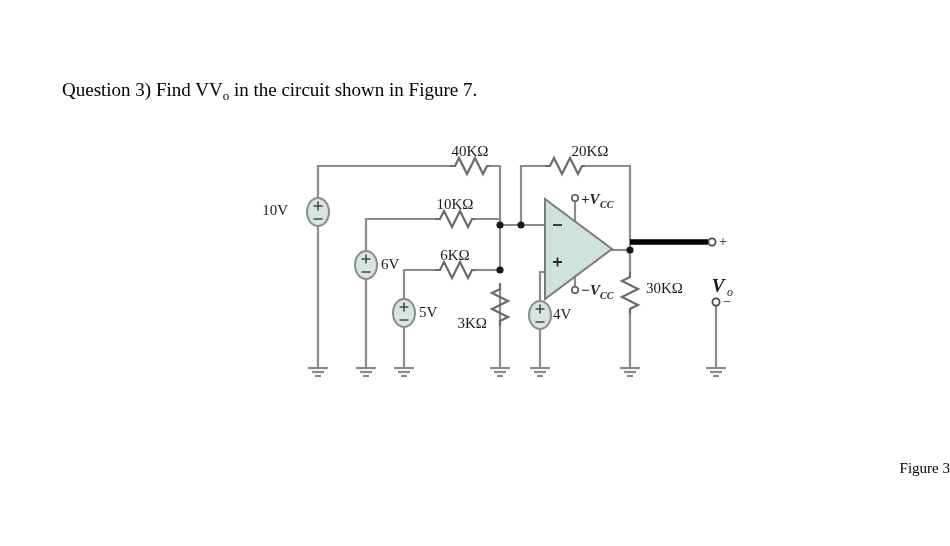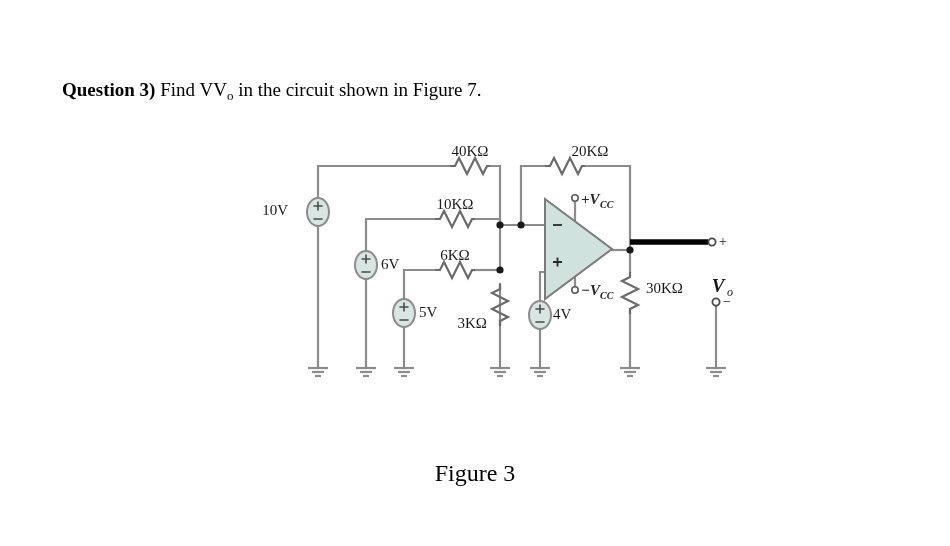--- a/index.html
+++ b/index.html
@@ -17,33 +17,33 @@
   }
   #question-title {
     position: absolute;
     left: 62px;
     top: 78px;
     font-size: 19px;
     line-height: 24px;
     white-space: nowrap;
   }
   #question-title .q-bold {
-    font-weight: bold;
+    font-weight: normal;
   }
   #question-title .vsub {
     font-size: 13px;
     vertical-align: -0.28em;
   }
   #figure-caption {
     position: absolute;
     left: 0;
     top: 460px;
     width: 950px;
-    text-align: center;
-    font-size: 24px;
+    text-align: right;
+    font-size: 15px;
   }
   #circuit-canvas {
     position: absolute;
     left: 0;
     top: 0;
   }
   .lbl {
     font-family: "Liberation Serif", serif;
     font-size: 15px;
     fill: #1a1a1a;

